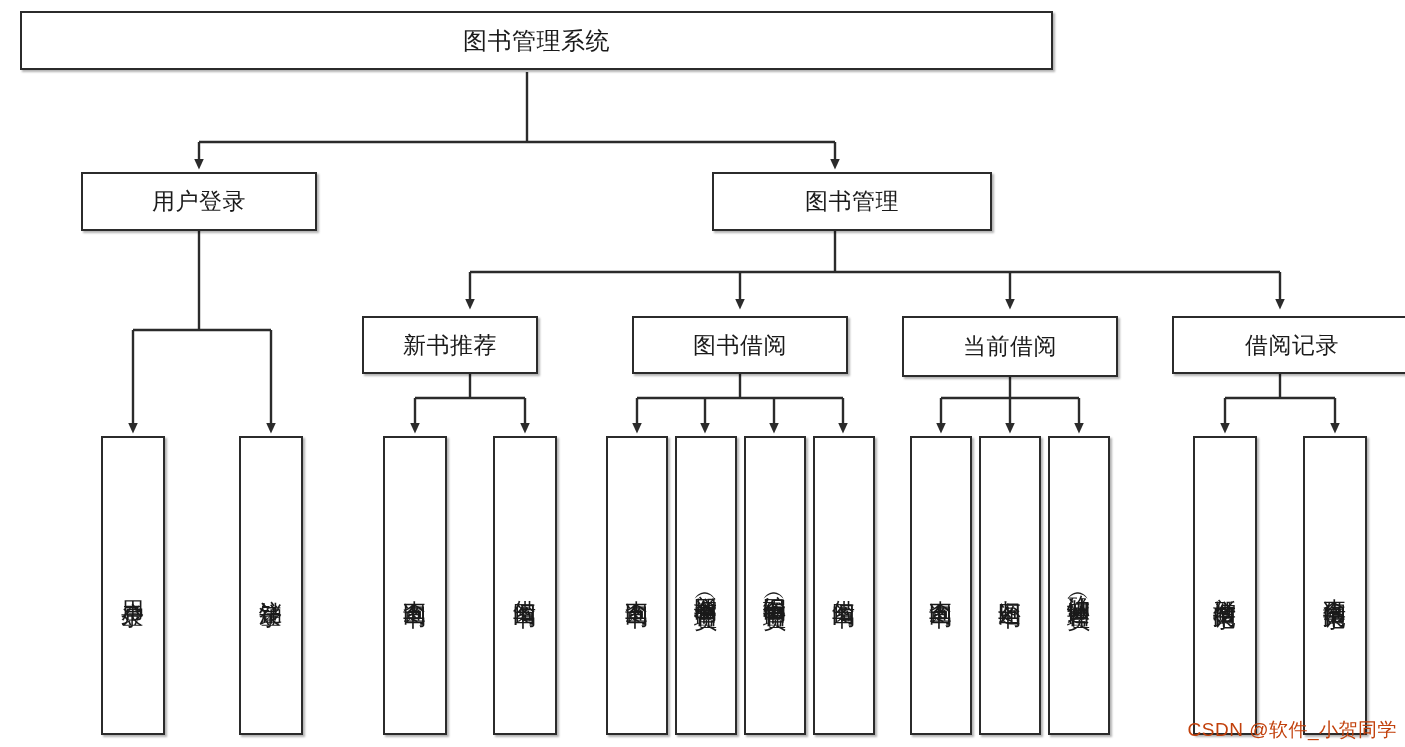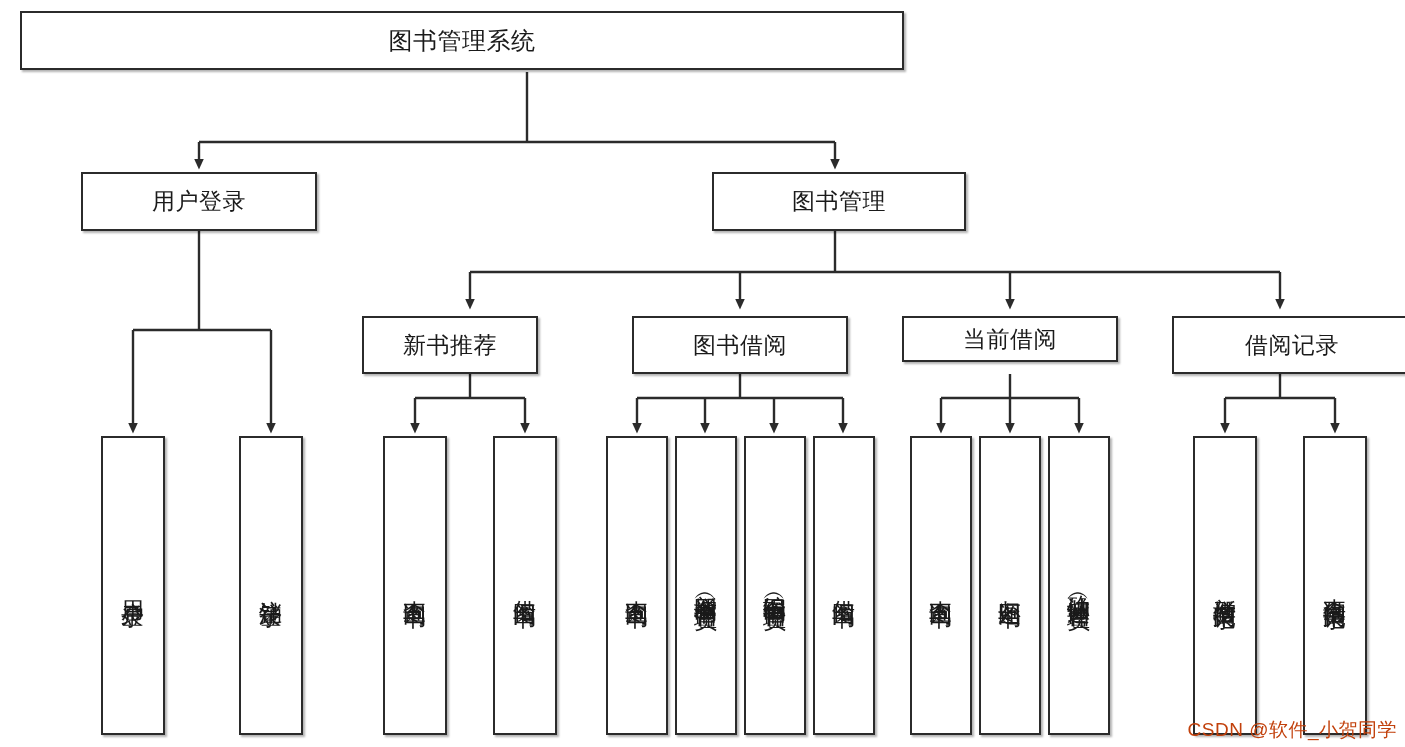--- a/index.html
+++ b/index.html
@@ -120,38 +120,38 @@
     <path class="edge-line" d="M941,398 L941,424" marker-end="url(#arrow)"></path>
     <path class="edge-line" d="M1010,398 L1010,424" marker-end="url(#arrow)"></path>
     <path class="edge-line" d="M1079,398 L1079,424" marker-end="url(#arrow)"></path>
 
     <path class="edge-line" d="M1280,374 L1280,398"></path>
     <path class="edge-line" d="M1225,398 L1335,398"></path>
     <path class="edge-line" d="M1225,398 L1225,424" marker-end="url(#arrow)"></path>
     <path class="edge-line" d="M1335,398 L1335,424" marker-end="url(#arrow)"></path>
   </svg>
 
-  <div class="node root" style="left:20px; top:11px; width:884px; height:59px;">
+  <div class="node root" style="left:20px; top:11px; width:1033px; height:59px;">
     <span class="node-label">图书管理系统</span>
   </div>
 
   <div class="node" style="left:81px; top:172px; width:236px; height:59px;">
     <span class="node-label">用户登录</span>
   </div>
-  <div class="node" style="left:712px; top:172px; width:254px; height:59px;">
+  <div class="node" style="left:712px; top:172px; width:280px; height:59px;">
     <span class="node-label">图书管理</span>
   </div>
 
   <div class="node" style="left:362px; top:316px; width:176px; height:58px;">
     <span class="node-label">新书推荐</span>
   </div>
   <div class="node" style="left:632px; top:316px; width:216px; height:58px;">
     <span class="node-label">图书借阅</span>
   </div>
-  <div class="node" style="left:902px; top:316px; width:216px; height:46px;">
+  <div class="node" style="left:902px; top:316px; width:216px; height:61px;">
     <span class="node-label">当前借阅</span>
   </div>
   <div class="node" style="left:1172px; top:316px; width:240px; height:58px;">
     <span class="node-label">借阅记录</span>
   </div>
 
   <div class="node leaf" style="left:101px; top:436px; width:64px; height:299px;">
     <span class="node-label">用户登录</span>
   </div>
   <div class="node leaf" style="left:239px; top:436px; width:64px; height:299px;">

